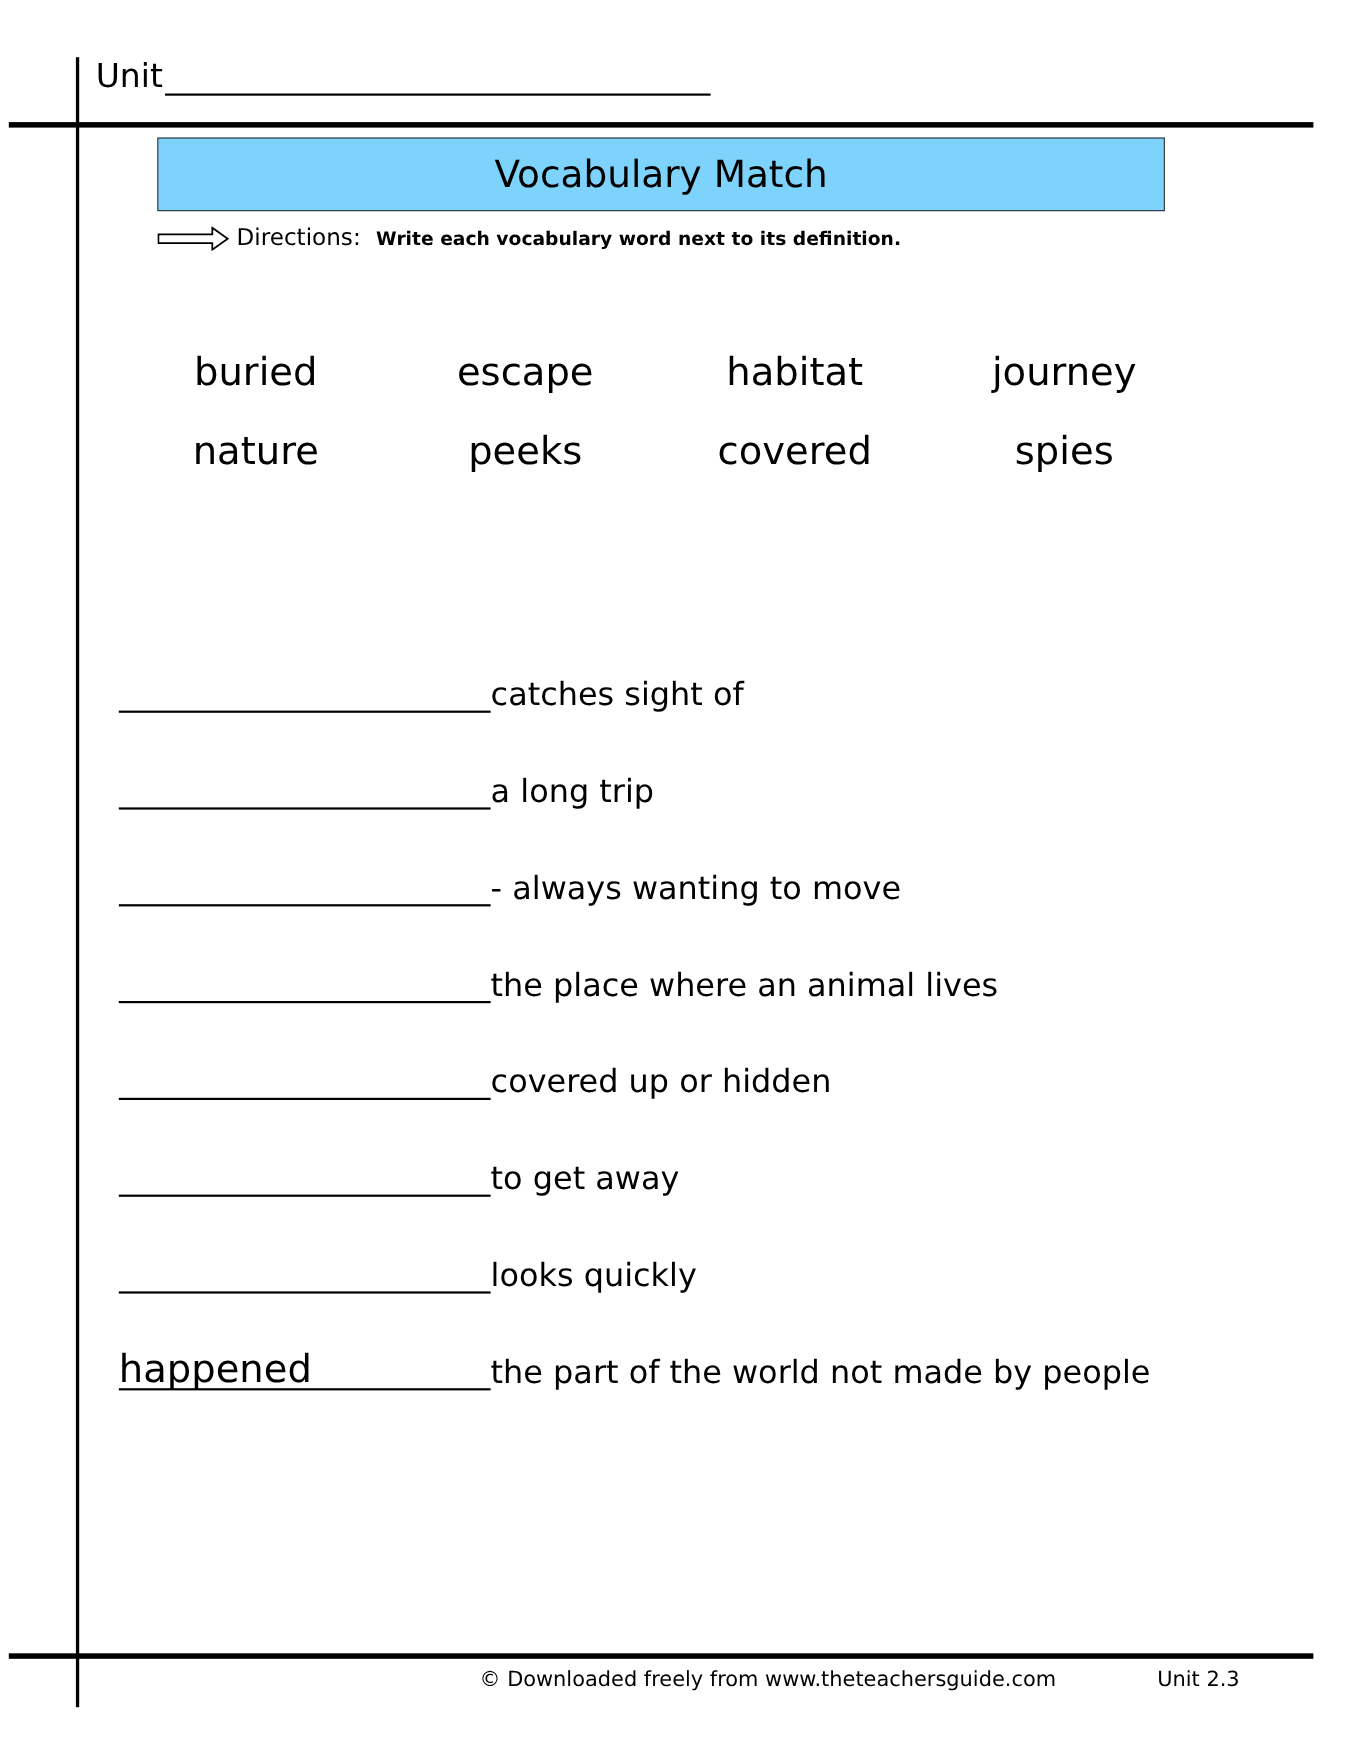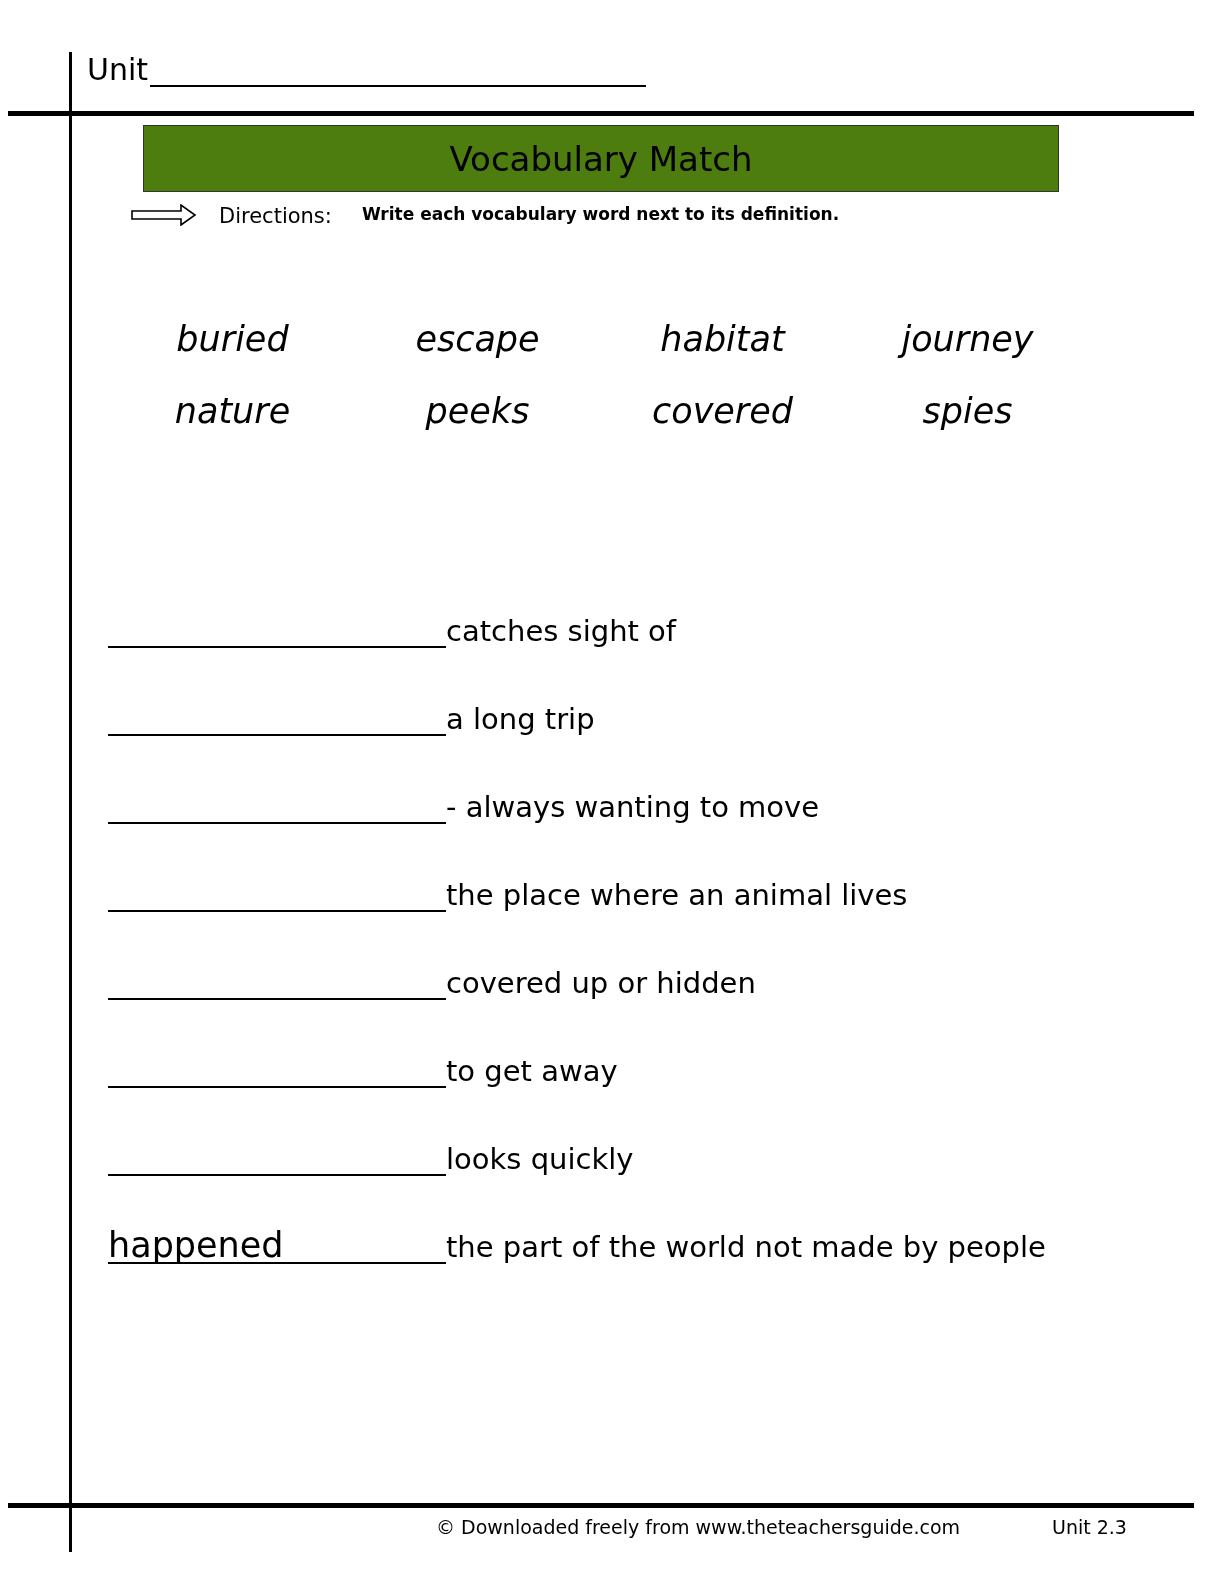--- a/index.html
+++ b/index.html
@@ -3,30 +3,30 @@
   <meta charset="utf-8">
   <style>
     html, body { margin:0; padding:0; background:#ffffff; }
     body { width:1224px; height:1584px; position:relative; overflow:hidden;
       font-family:"DejaVu Sans", sans-serif; color:#000; }
     .vline { position:absolute; left:69px; top:52px; width:3px; height:1500px; background:#000; }
     .hline-top { position:absolute; left:8px; top:111px; width:1186px; height:5px; background:#000; }
     .hline-bot { position:absolute; left:8px; top:1503px; width:1186px; height:5px; background:#000; }
     .name-row { position:absolute; left:87px; top:52px; font-size:30px; display:flex; align-items:flex-end; }
     .name-line { display:inline-block; width:496px; border-bottom:2px solid #000; height:30px; margin-left:2px; }
-    .title-box { position:absolute; left:143px; top:125px; width:916px; height:67px; background:#4d7c0f;
+    .title-box { position:absolute; left:143px; top:125px; width:916px; height:67px; background:#7dd3fc;
       border:1.5px solid #333; box-sizing:border-box; display:flex; align-items:center; justify-content:center; }
     .title-box span { font-size:34px; }
-    .directions { position:absolute; left:131px; top:204px; display:flex; align-items:flex-start;gap:16px; }
+    .directions { position:absolute; left:143px; top:204px; display:flex; align-items:flex-end; }
     .arrow { width:66px; height:22px; margin-right:6px; }
     .dir-label { font-size:21px; margin-right:14px; }
     .dir-text { font-size:17px;font-weight:bold; }
     .wordbank { position:absolute; left:110px; top:318px; width:960px; display:grid;
       grid-template-columns:repeat(4, 245px); row-gap:30px; }
-    .word { font-size:35px; text-align:center; line-height:42px;font-style:italic; }
+    .word { font-size:35px; text-align:center; line-height:42px; }
     .defs { position:absolute; left:108px; top:560px; }
     .def-row { display:flex; align-items:flex-end; height:88px;text-align:right; }
     .blank { width:338px; border-bottom:2px solid #000; height:40px; }
     .def-text { font-size:29px; line-height:34px; white-space:nowrap; }
     .extra { position:absolute; left:108px; top:1225px; font-size:35px; }
     .footer-text { position:absolute; left:392px; top:1516px; font-size:19px;margin-left:44px; }
     .unit { position:absolute; left:1052px; top:1516px; font-size:19px; }
   </style>
 </head>
 <body>

